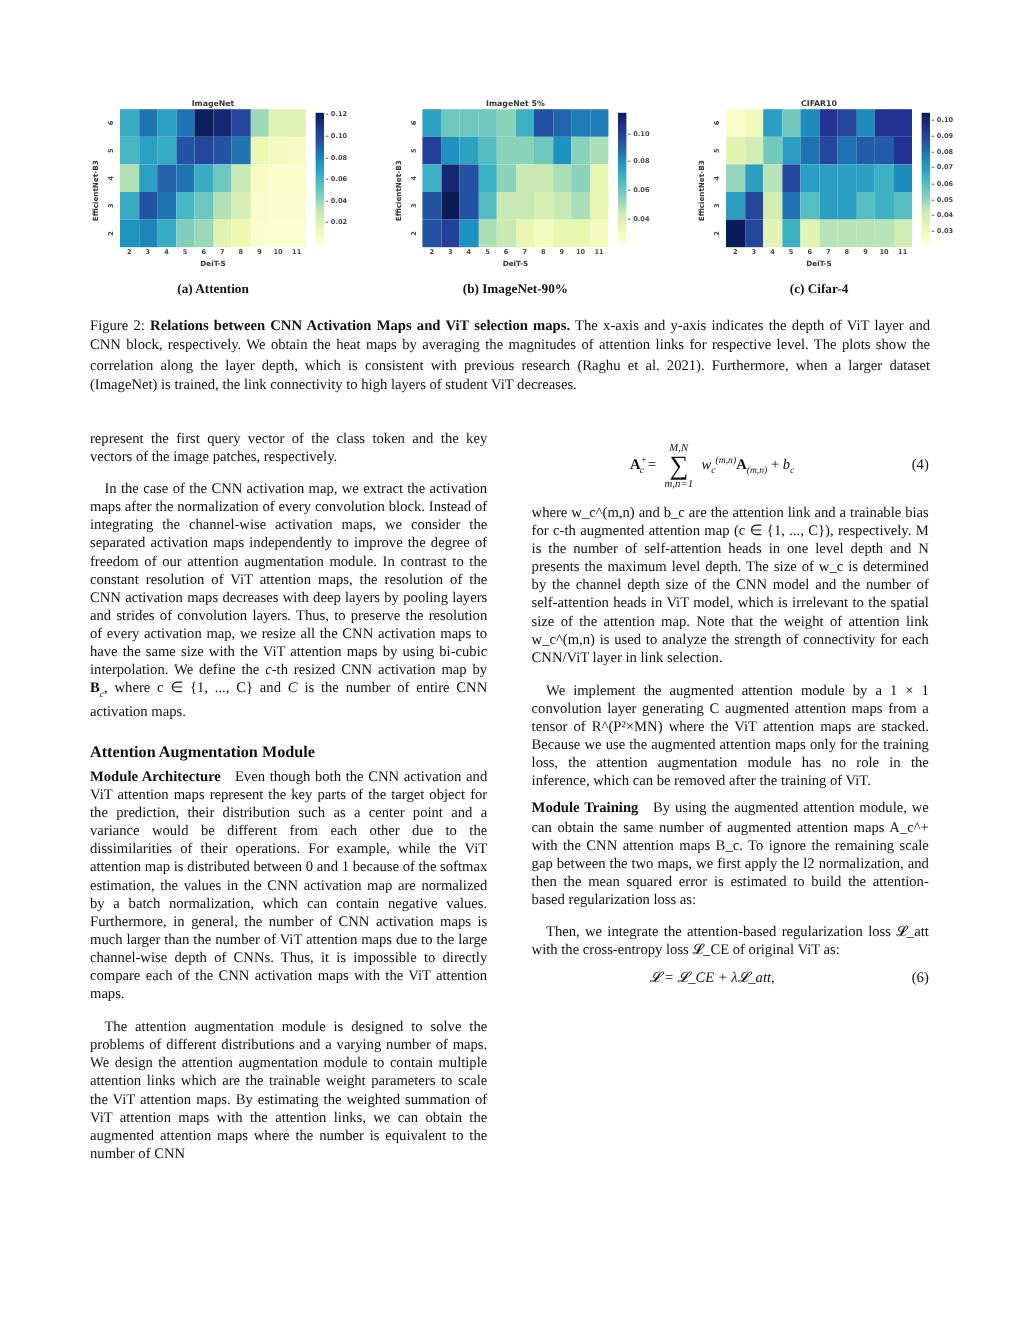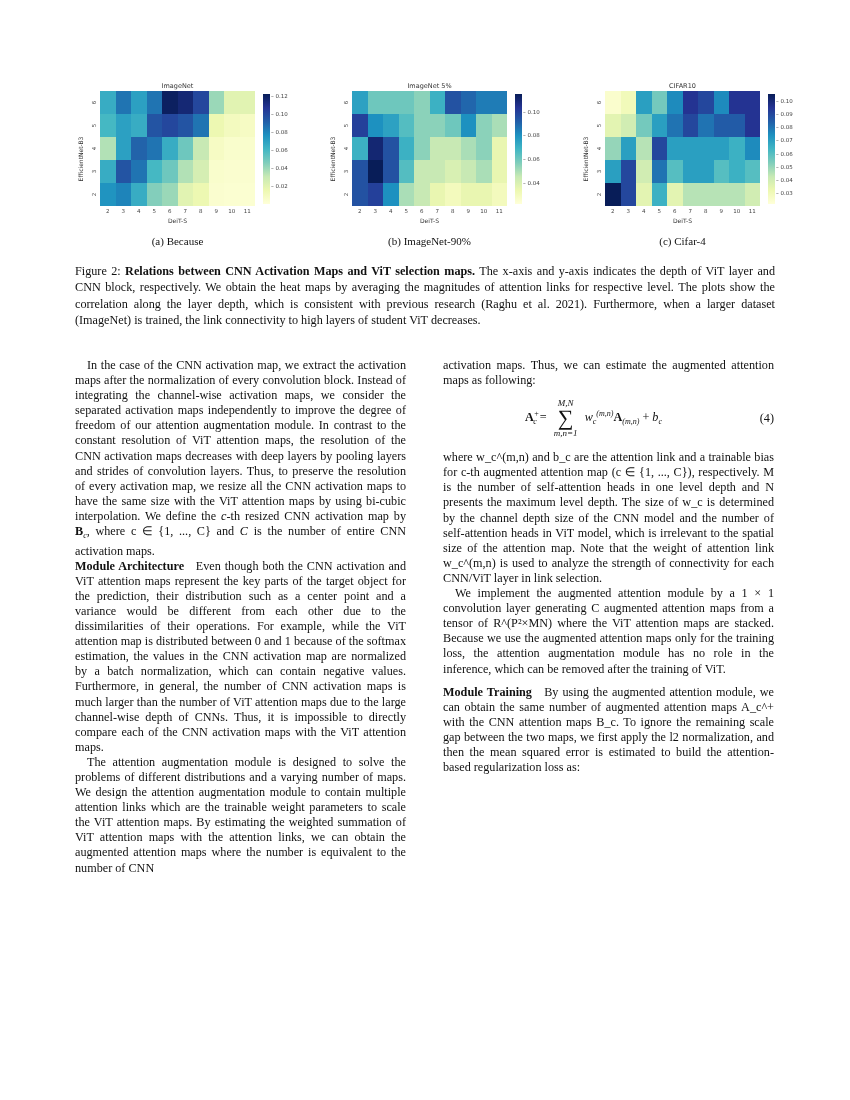--- a/index.html
+++ b/index.html
@@ -1,38 +1,38 @@
 <!DOCTYPE html>
 <html><head>
 <meta charset="utf-8">
 <style>
   html, body { margin:0; padding:0; background:#ffffff; }
   body { width:850px; height:1100px; position:relative; overflow:hidden; font-family:"Liberation Serif", serif; color:#111; }
   .fig-row { position:absolute; top:82px; left:75px; width:700px; height:170px; }
-  .panel { position:absolute; top:0; width:220px; height:170px; }
+  .panel { position:absolute; top:0; width:220px; height:170px;font-weight:bold; }
   .panel .ptitle { position:absolute; top:0; left:25px; width:155px; text-align:center; font-family:"DejaVu Sans", sans-serif; font-size:6.5px; color:#333; }
   .panel .ylabel { position:absolute; left:-2px; top:40px; width:70px; transform:rotate(-90deg); transform-origin:left top; font-family:"DejaVu Sans", sans-serif; font-size:6px; color:#333; top:112px; left:2px; text-align:center; }
   .grid { position:absolute; top:9px; left:25px; width:155px; height:115px; display:grid; grid-template-columns:repeat(10,1fr); grid-template-rows:repeat(5,1fr); }
   .cell { width:100%; height:100%; }
   .yticks { position:absolute; top:9px; left:14px; width:8px; height:115px; display:flex; flex-direction:column; }
   .yticks span { flex:1; display:flex; align-items:center; justify-content:center; font-family:"DejaVu Sans", sans-serif; font-size:5.5px; color:#444; transform:rotate(-90deg); }
   .xticks { position:absolute; top:126px; left:25px; width:155px; display:grid; grid-template-columns:repeat(10,1fr); }
   .xticks span { text-align:center; font-family:"DejaVu Sans", sans-serif; font-size:5.5px; color:#444; }
   .xlabel { position:absolute; top:135px; left:25px; width:155px; text-align:center; font-family:"DejaVu Sans", sans-serif; font-size:6px; color:#333; }
   .cbar { position:absolute; top:12px; left:188px; width:7px; height:110px; background:linear-gradient(to top,#ffffd9,#edf8b1,#c7e9b4,#7fcdbb,#41b6c4,#1d91c0,#225ea8,#253494,#081d58); }
   .cticks { position:absolute; top:12px; left:196px; width:30px; height:110px; }
   .cticks span { position:absolute; left:0; font-family:"DejaVu Sans", sans-serif; font-size:5.5px; color:#444; transform:translateY(-50%); white-space:nowrap; }
   .subcap { position:absolute; top:153px; left:25px; width:155px; text-align:center; font-size:11px; }
   .caption { position:absolute; top:263px; left:75px; width:700px; font-size:12.2px; line-height:16.3px; text-align:justify; }
   .caption b { font-weight:bold; }
   .col { position:absolute; top:358px; width:331px; font-size:12.2px; line-height:15.1px; text-align:justify; hyphens:manual; }
   .col.left { left:75px; }
   .col.right { left:443px; }
   .col p { margin:0; }
-  .col p.ind { text-indent:12px; }
+  .col p.ind { text-indent:12px;margin-top:12px; }
   .section { font-weight:bold; font-size:13.5px; margin:18px 0 6px 0; }
   .runin { font-weight:bold; }
   .eq { display:flex; align-items:center; margin:8px 0; }
   .eq .body { flex:1; text-align:center; font-style:italic; }
   .eq .num { width:30px; text-align:right; }
   .sum { display:inline-flex; flex-direction:column; align-items:center; vertical-align:middle; font-size:9px; line-height:10px; margin:0 4px; }
   .sum .sig { font-size:22px; line-height:20px; font-style:normal; }
   .bf { font-weight:bold; font-style:normal; }
   .i { font-style:italic; }
   .gap-s { height:8px; }
@@ -118,21 +118,21 @@
     <div class="ylabel">EfficientNet-B3</div>
     <div class="cbar"></div>
     <div class="cticks">
         <span style="top: 1.80328px;">– 0.12</span>
         <span style="top: 19.8361px;">– 0.10</span>
         <span style="top: 37.8689px;">– 0.08</span>
         <span style="top: 55.9016px;">– 0.06</span>
         <span style="top: 73.9344px;">– 0.04</span>
         <span style="top: 91.9672px;">– 0.02</span>
       </div>
-    <div class="subcap">(a) Because</div>
+    <div class="subcap">(a) Attention</div>
   </div>
   <div class="panel" style="left:252px;">
     <div class="ptitle">ImageNet 5%</div>
     <div class="yticks">
         <span>6</span>
         <span>5</span>
         <span>4</span>
         <span>3</span>
         <span>2</span>
       </div>
@@ -301,37 +301,43 @@
   </div>
 </div>
 
 <div class="caption">
   <span>Figure 2:</span>
   <b>Relations between CNN Activation Maps and ViT selection maps.</b>
   <span>The x-axis and y-axis indicates the depth of ViT layer and CNN block, respectively. We obtain the heat maps by averaging the magnitudes of attention links for respective level. The plots show the correlation along the layer depth, which is consistent with previous research (Raghu et al. 2021). Furthermore, when a larger dataset (ImageNet) is trained, the link connectivity to high layers of student ViT decreases.</span>
 </div>
 
 <div class="col left">
+  <p>represent the first query vector of the class token and the key vectors of the image patches, respectively.</p>
   <p class="ind"><span>In the case of the CNN activation map, we extract the activation maps after the normalization of every convolution block. Instead of integrating the channel-wise activation maps, we consider the separated activation maps independently to improve the degree of freedom of our attention augmentation module. In contrast to the constant resolution of ViT attention maps, the resolution of the CNN activation maps decreases with deep layers by pooling layers and strides of convolution layers. Thus, to preserve the resolution of every activation map, we resize all the CNN activation maps to have the same size with the ViT attention maps by using bi-cubic interpolation. We define the </span><span class="i">c</span><span>-th resized CNN activation map by </span><span class="bf">B</span><sub class="i" style="font-size:8px">c</sub><span>, where c ∈ {1, ..., C} and </span><span class="i">C</span><span> is the number of entire CNN activation maps.</span></p>
+  <div class="section">Attention Augmentation Module</div>
   <p><span class="runin">Module Architecture</span>&nbsp;&nbsp;&nbsp;<span>Even though both the CNN activation and ViT attention maps represent the key parts of the target object for the prediction, their distribution such as a center point and a variance would be different from each other due to the dissimilarities of their operations. For example, while the ViT attention map is distributed between 0 and 1 because of the softmax estimation, the values in the CNN activation map are normalized by a batch normalization, which can contain negative values. Furthermore, in general, the number of CNN activation maps is much larger than the number of ViT attention maps due to the large channel-wise depth of CNNs. Thus, it is impossible to directly compare each of the CNN activation maps with the ViT attention maps.</span></p>
   <p class="ind">The attention augmentation module is designed to solve the problems of different distributions and a varying number of maps. We design the attention augmentation module to contain multiple attention links which are the trainable weight parameters to scale the ViT attention maps. By estimating the weighted summation of ViT attention maps with the attention links, we can obtain the augmented attention maps where the number is equivalent to the number of CNN</p>
 </div>
 
 <div class="col right">
-  <p>activation maps. Thus, we can estimate the augmented attention maps as following:</p>
   <div class="eq" style="margin:10px 0 12px 0;">
     <div class="body">
       <span class="bf">A</span><sup style="font-size:8px">+</sup><sub class="i" style="font-size:8px;margin-left:-6px">c</sub>
       <span style="font-style:normal"> = </span>
       <span class="sum">
           <span class="i">M,N</span>
           <span class="sig">∑</span>
           <span class="i">m,n=1</span>
         </span>
       <span>w<sub style="font-size:8px">c</sub><sup style="font-size:8px">(m,n)</sup></span><span class="bf">A</span><sub style="font-size:8px">(m,n)</sub> <span style="font-style:normal">+</span> b<sub style="font-size:8px">c</sub>
     </div>
     <div class="num">(4)</div>
   </div>
   <p>where w_c^(m,n) and b_c are the attention link and a trainable bias for c-th augmented attention map (c ∈ {1, ..., C}), respectively. M is the number of self-attention heads in one level depth and N presents the maximum level depth. The size of w_c is determined by the channel depth size of the CNN model and the number of self-attention heads in ViT model, which is irrelevant to the spatial size of the attention map. Note that the weight of attention link w_c^(m,n) is used to analyze the strength of connectivity for each CNN/ViT layer in link selection.</p>
   <p class="ind">We implement the augmented attention module by a 1 × 1 convolution layer generating C augmented attention maps from a tensor of R^(P²×MN) where the ViT attention maps are stacked. Because we use the augmented attention maps only for the training loss, the attention augmentation module has no role in the inference, which can be removed after the training of ViT.</p>
   <div class="gap-s"></div>
   <p><span class="runin">Module Training</span>&nbsp;&nbsp;&nbsp;<span>By using the augmented attention module, we can obtain the same number of augmented attention maps A_c^+ with the CNN attention maps B_c. To ignore the remaining scale gap between the two maps, we first apply the l2 normalization, and then the mean squared error is estimated to build the attention-based regularization loss as:</span></p>
+  <p class="ind">Then, we integrate the attention-based regularization loss 𝓛_att with the cross-entropy loss 𝓛_CE of original ViT as:</p>
+  <div class="eq">
+    <div class="body">𝓛 = 𝓛_CE + λ𝓛_att,</div>
+    <div class="num">(6)</div>
+  </div>
 </div>
 
 </body></html>

